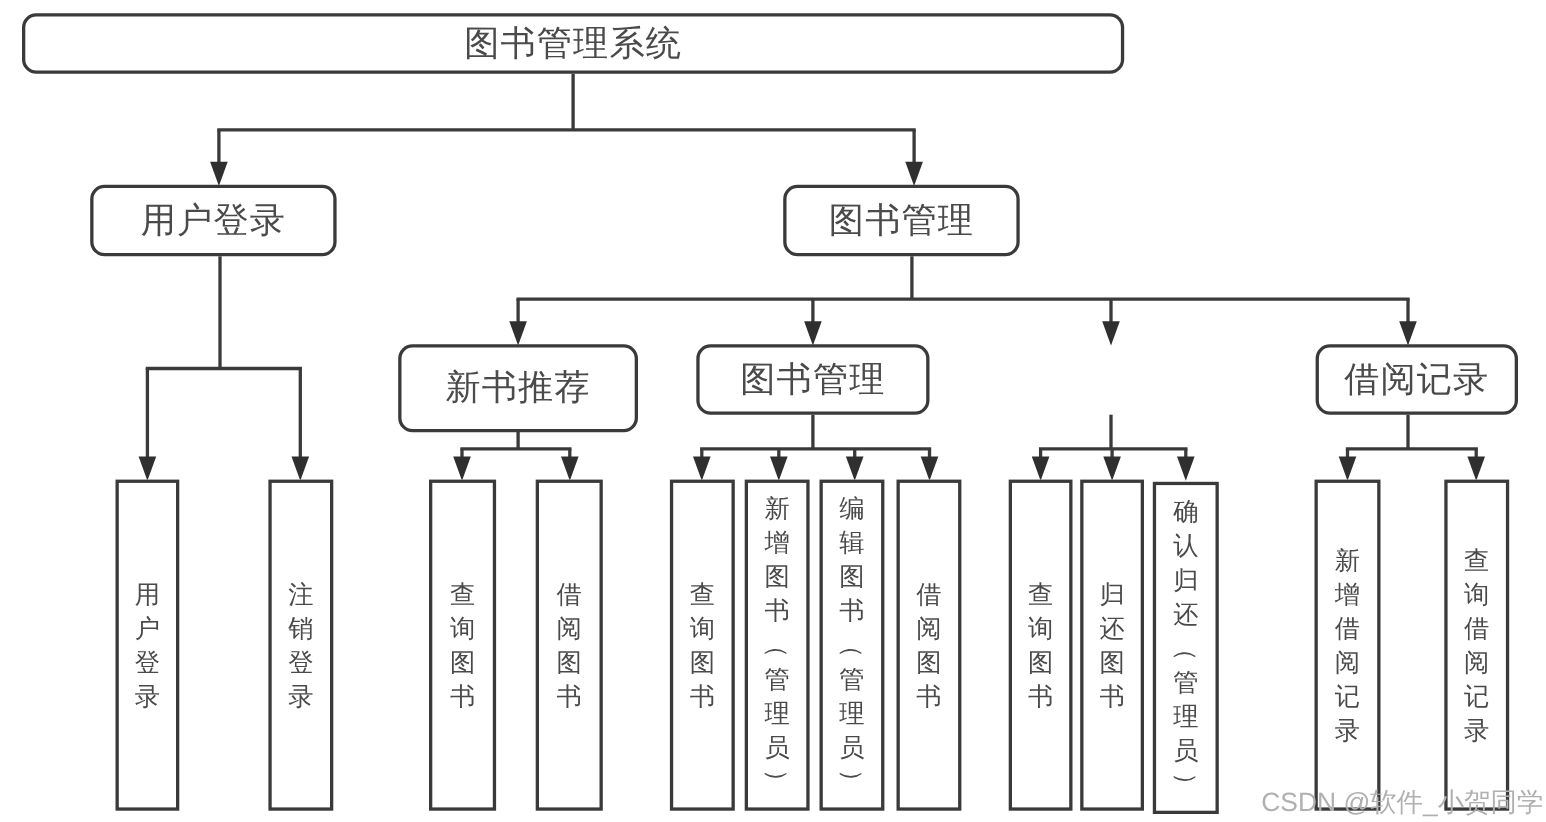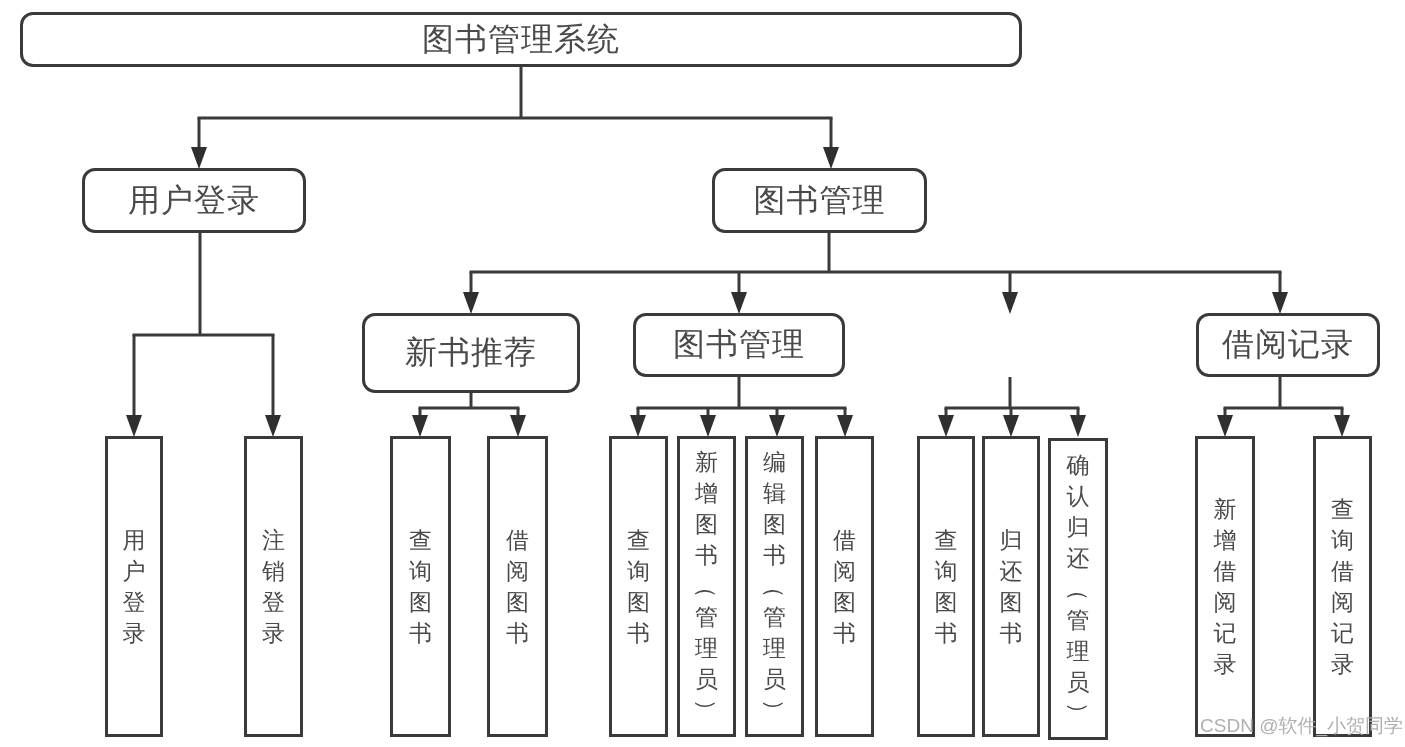--- a/index.html
+++ b/index.html
@@ -33,21 +33,21 @@
     line-height: 31px;
     font-size: 23px;
     text-align: center;
   }
   .node.v span.rot { transform: rotate(90deg); }
   .watermark {
     position: absolute;
     z-index: 5;
     right: 2px;
     top: 713px;
-    font-size: 19px;
+    font-size: 24px;
     color: #b0b0b0;
     white-space: nowrap;
   }
 </style>
 </head>
 <body>
 
 <div class="canvas">
 
   <svg class="wires" width="1405" height="747">

